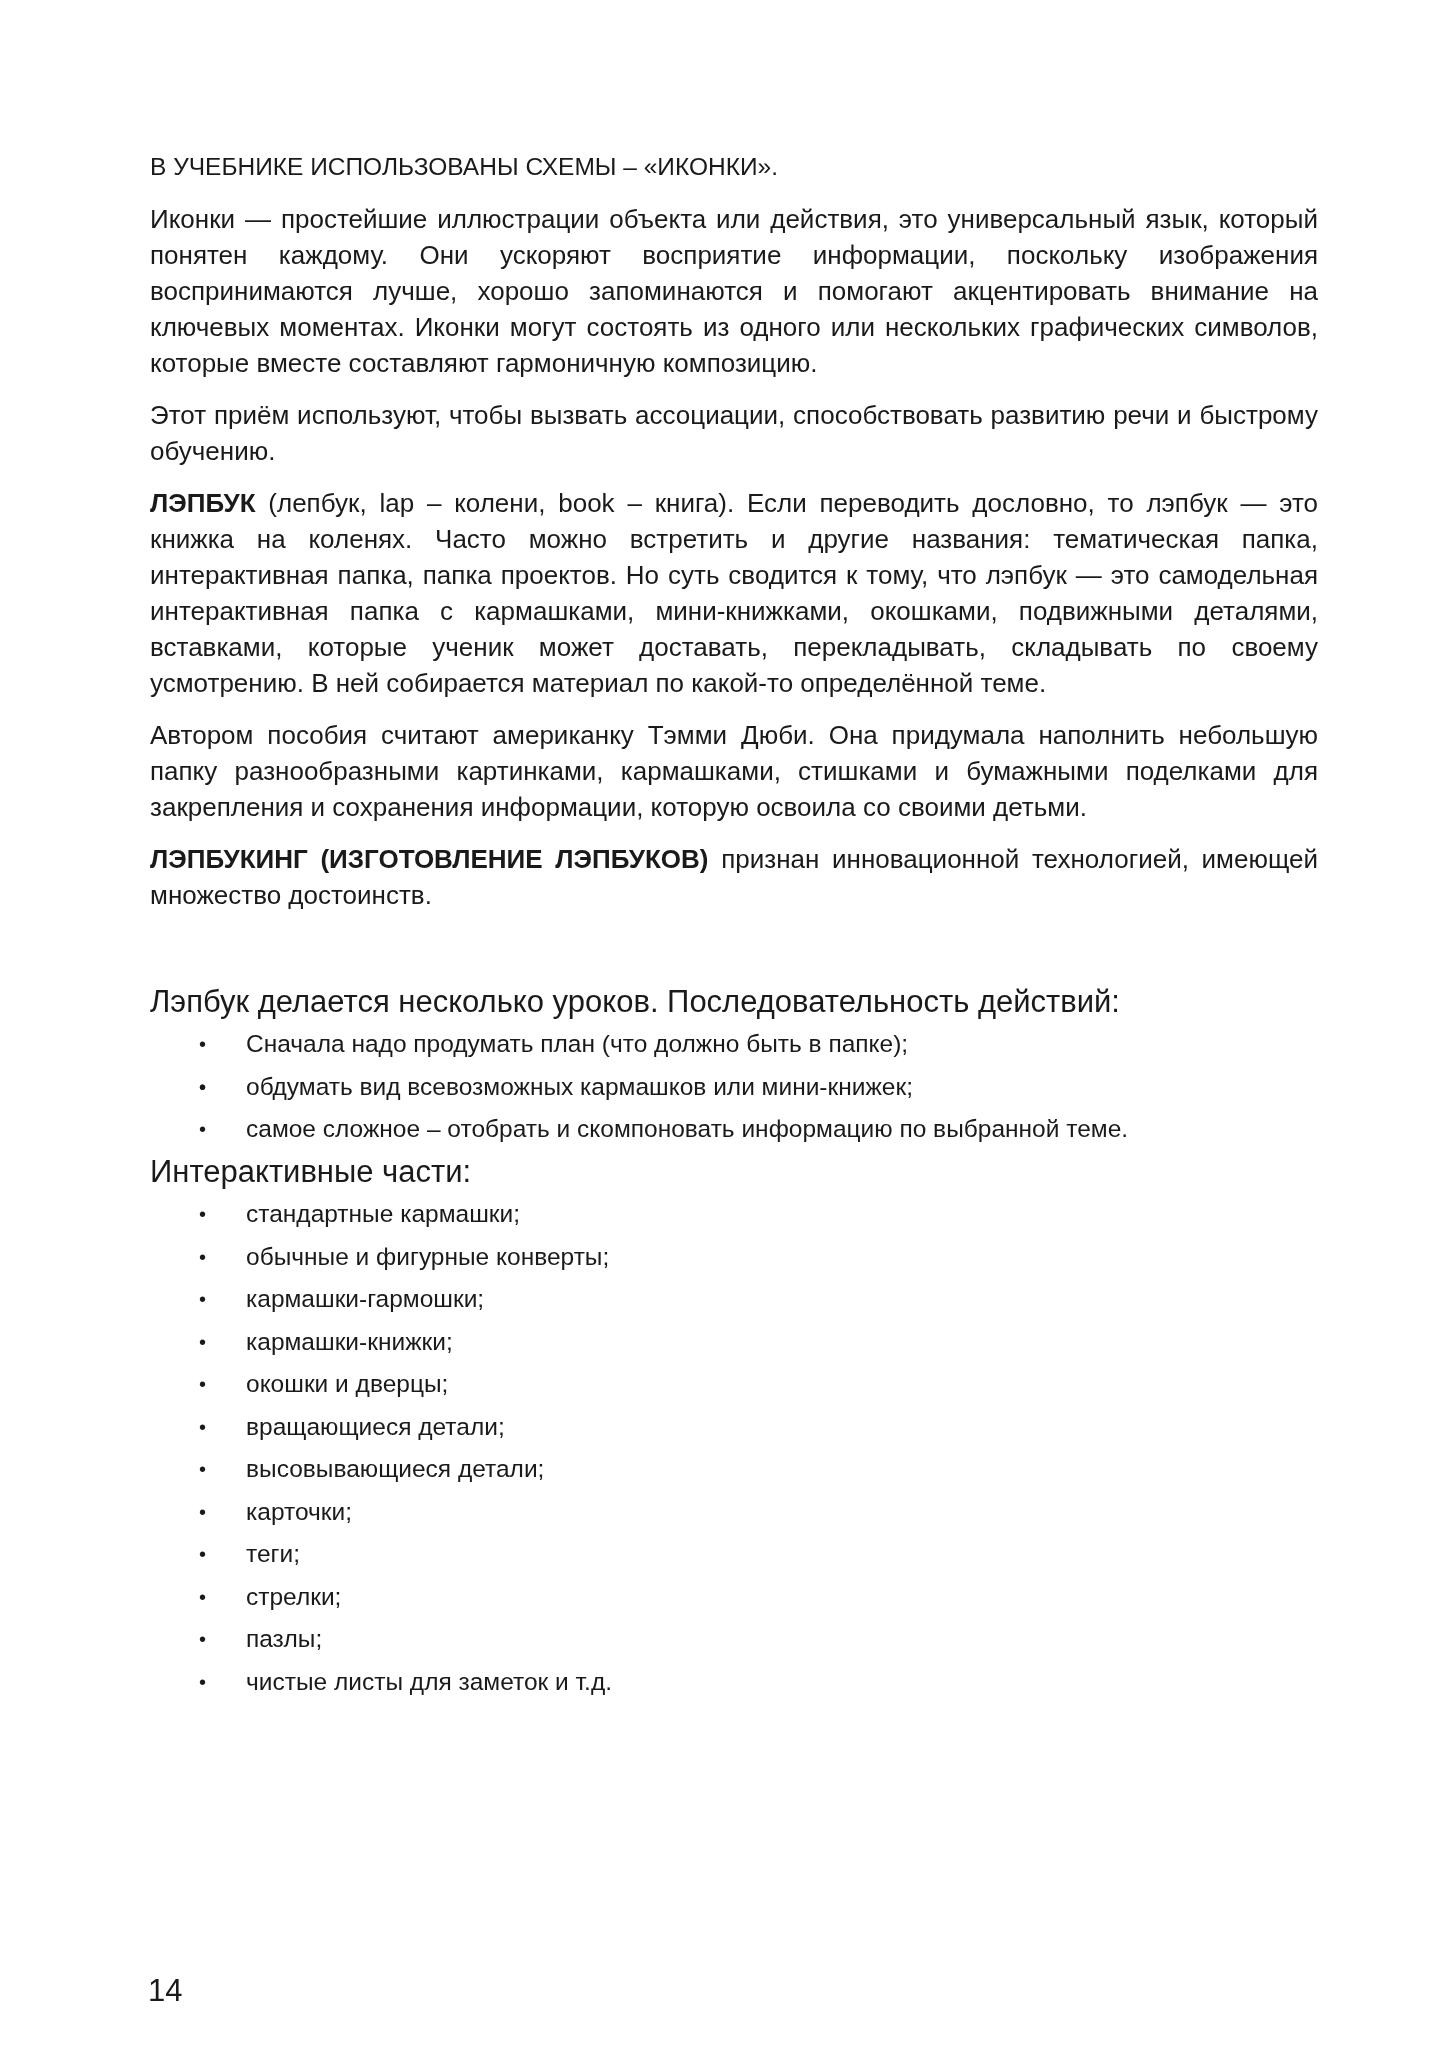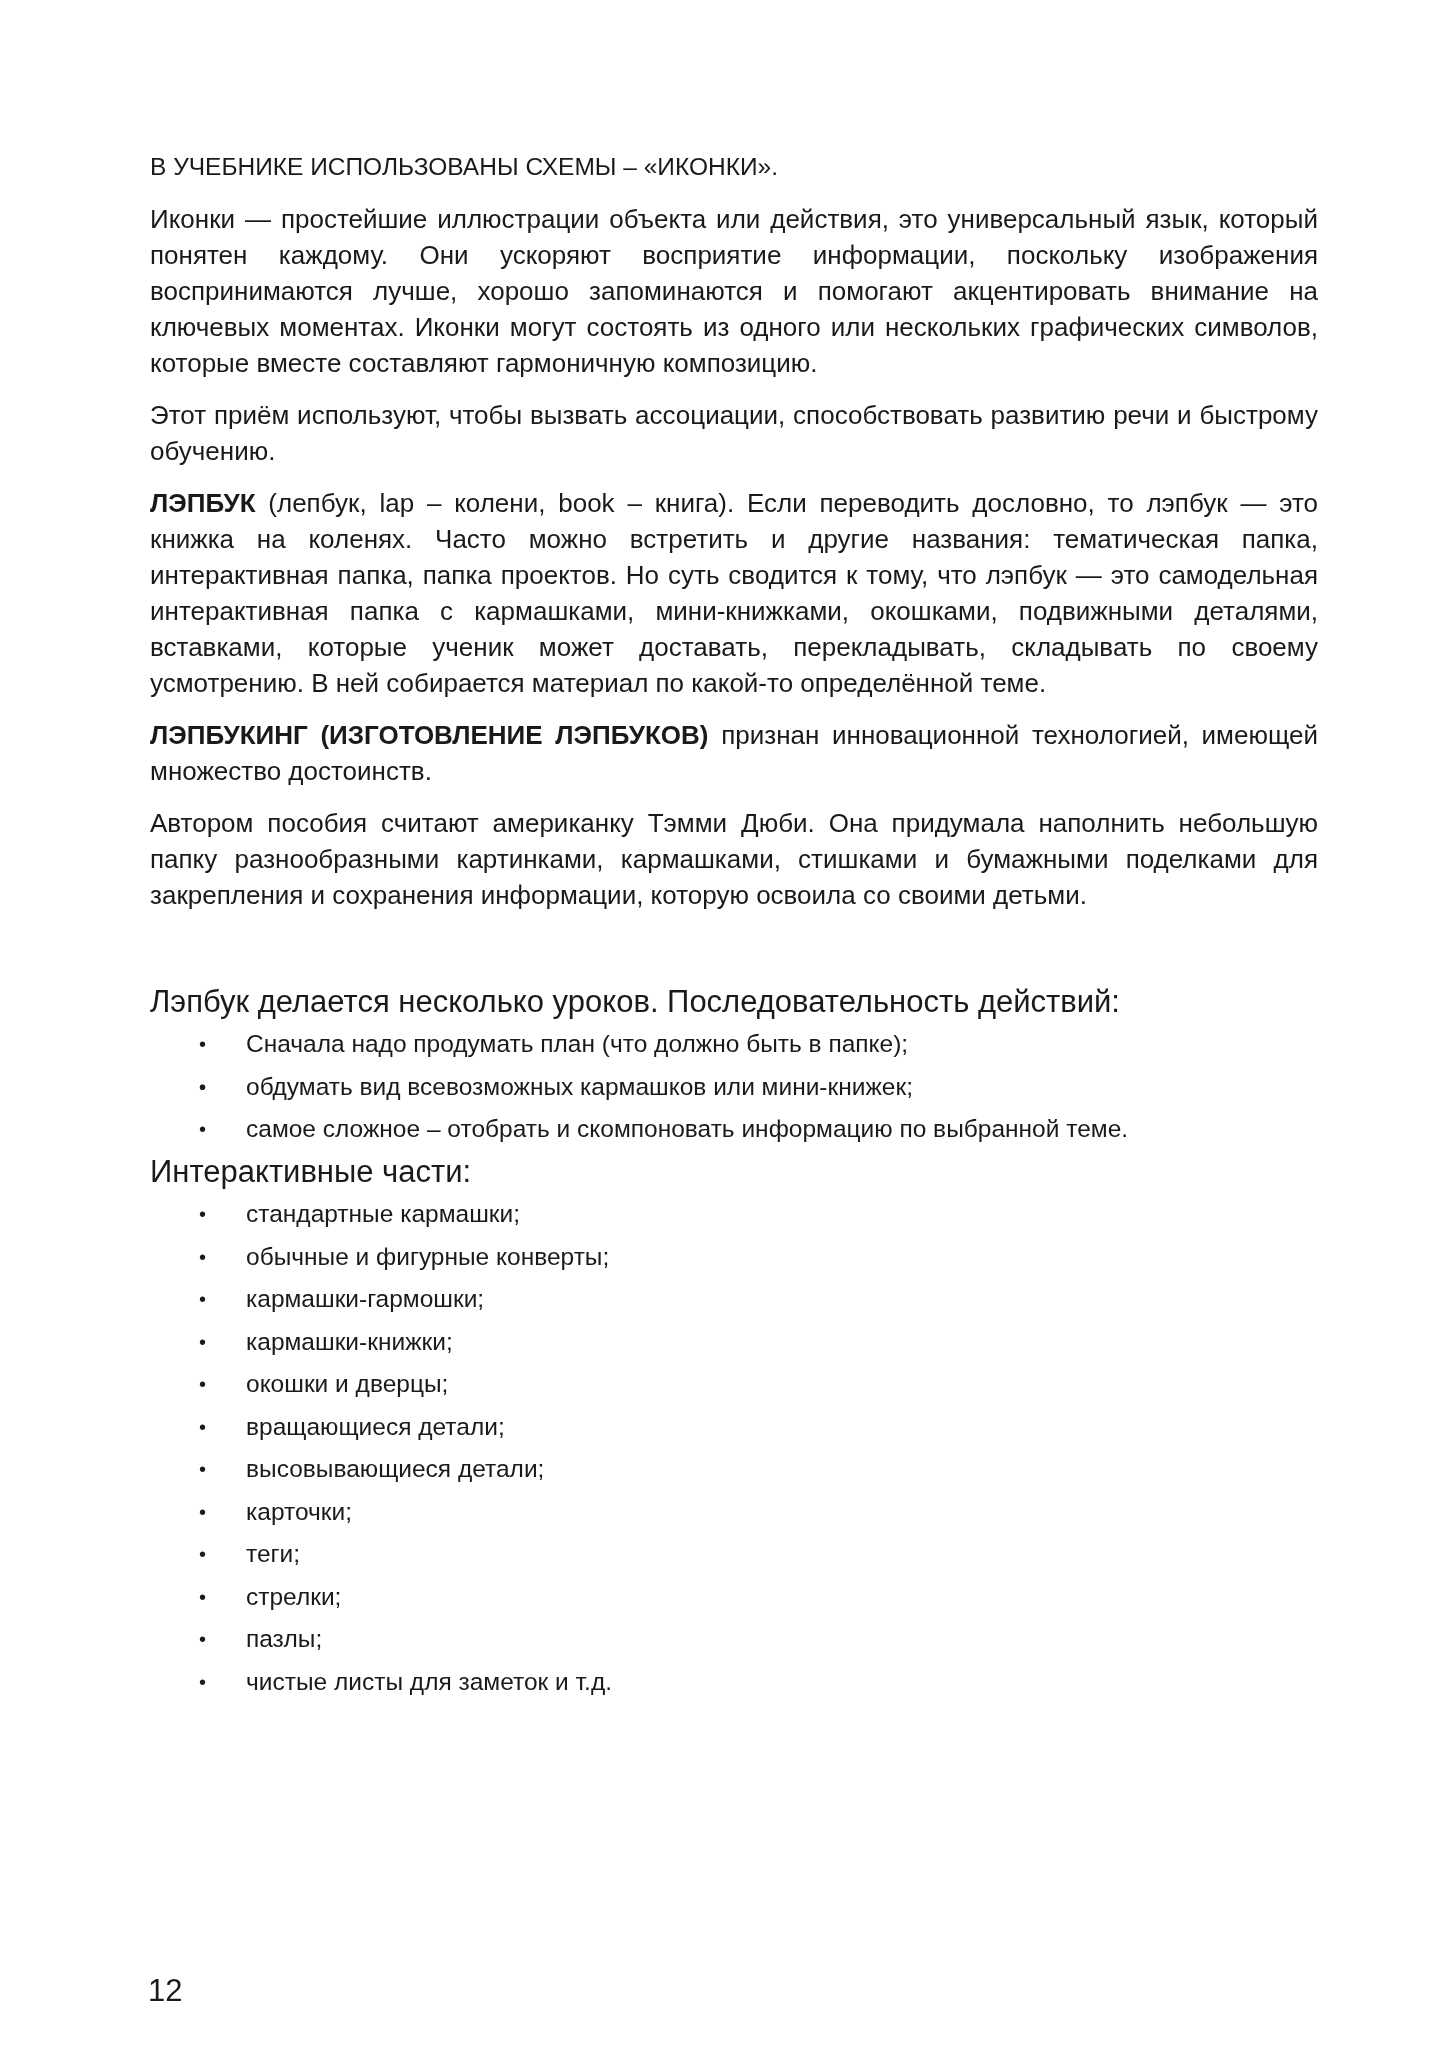--- a/index.html
+++ b/index.html
@@ -35,23 +35,23 @@
 
 <div class="page">
   <div class="heading">В УЧЕБНИКЕ ИСПОЛЬЗОВАНЫ СХЕМЫ – «ИКОНКИ».</div>
 
   <p class="p"><span>Иконки — простейшие иллюстрации объекта или действия, это универсальный язык, который понятен каждому. Они ускоряют восприятие информации, поскольку изображения воспринимаются лучше, хорошо запоминаются и помогают акцентиро­вать внимание на ключевых моментах. Иконки могут состоять из одного или нескольких графических символов, которые вместе составляют гармоничную композицию.</span></p>
 
   <p class="p"><span>Этот приём используют, чтобы вызвать ассоциации, способствовать развитию речи и быстрому обучению.</span></p>
 
   <p class="p"><b>ЛЭПБУК</b><span> (лепбук, lap – колени, book – книга). Если переводить дословно, то лэпбук — это книжка на коленях. Часто можно встретить и другие названия: тематическая папка, интерактивная папка, папка проектов. Но суть сводится к тому, что лэпбук — это самодельная интерактивная папка с кармашками, мини-книжками, окошками, подвижными деталями, вставками, которые ученик может доставать, перекладывать, складывать по своему усмотрению. В ней собирается материал по какой-то определённой теме.</span></p>
 
+  <p class="p"><span>Автором пособия считают американку Тэмми Дюби. Она придумала наполнить не­большую папку разнообразными картинками, кармашками, стишками и бумажными поделками для закрепления и сохранения информации, которую освоила со своими детьми.</span></p>
+
   <p class="p"><b>ЛЭПБУКИНГ (ИЗГОТОВЛЕНИЕ ЛЭПБУКОВ)</b><span> признан инновационной технологией, имеющей множество достоинств.</span></p>
-
-  <p class="p"><span>Автором пособия считают американку Тэмми Дюби. Она придумала наполнить не­большую папку разнообразными картинками, кармашками, стишками и бумажными поделками для закрепления и сохранения информации, которую освоила со своими детьми.</span></p>
 
   <div class="spacer"></div>
 
   <div class="intro">Лэпбук делается несколько уроков. Последовательность действий:</div>
   <ul class="bullets">
     <li><span class="bullet">•</span><span>Сначала надо продумать план (что должно быть в папке);</span></li>
     <li><span class="bullet">•</span></li>
     <li><span class="bullet">•</span><span>обдумать вид всевозможных кармашков или мини-книжек;</span></li>
     <li><span class="bullet">•</span><span>самое сложное – отобрать и скомпоновать информацию по выбранной теме.</span></li>
   </ul>
@@ -67,13 +67,13 @@
     <li><span class="bullet">•</span><span>высовывающиеся детали;</span></li>
     <li><span class="bullet">•</span><span>карточки;</span></li>
     <li><span class="bullet">•</span><span>теги;</span></li>
     <li><span class="bullet">•</span><span>стрелки;</span></li>
     <li><span class="bullet">•</span><span>пазлы;</span></li>
     <li><span class="bullet">•</span><span>чистые листы для заметок и т.д.</span></li>
   </ul>
 
 </div>
 
-<div class="page-number">12</div>
+<div class="page-number">14</div>
 
 </body></html>

